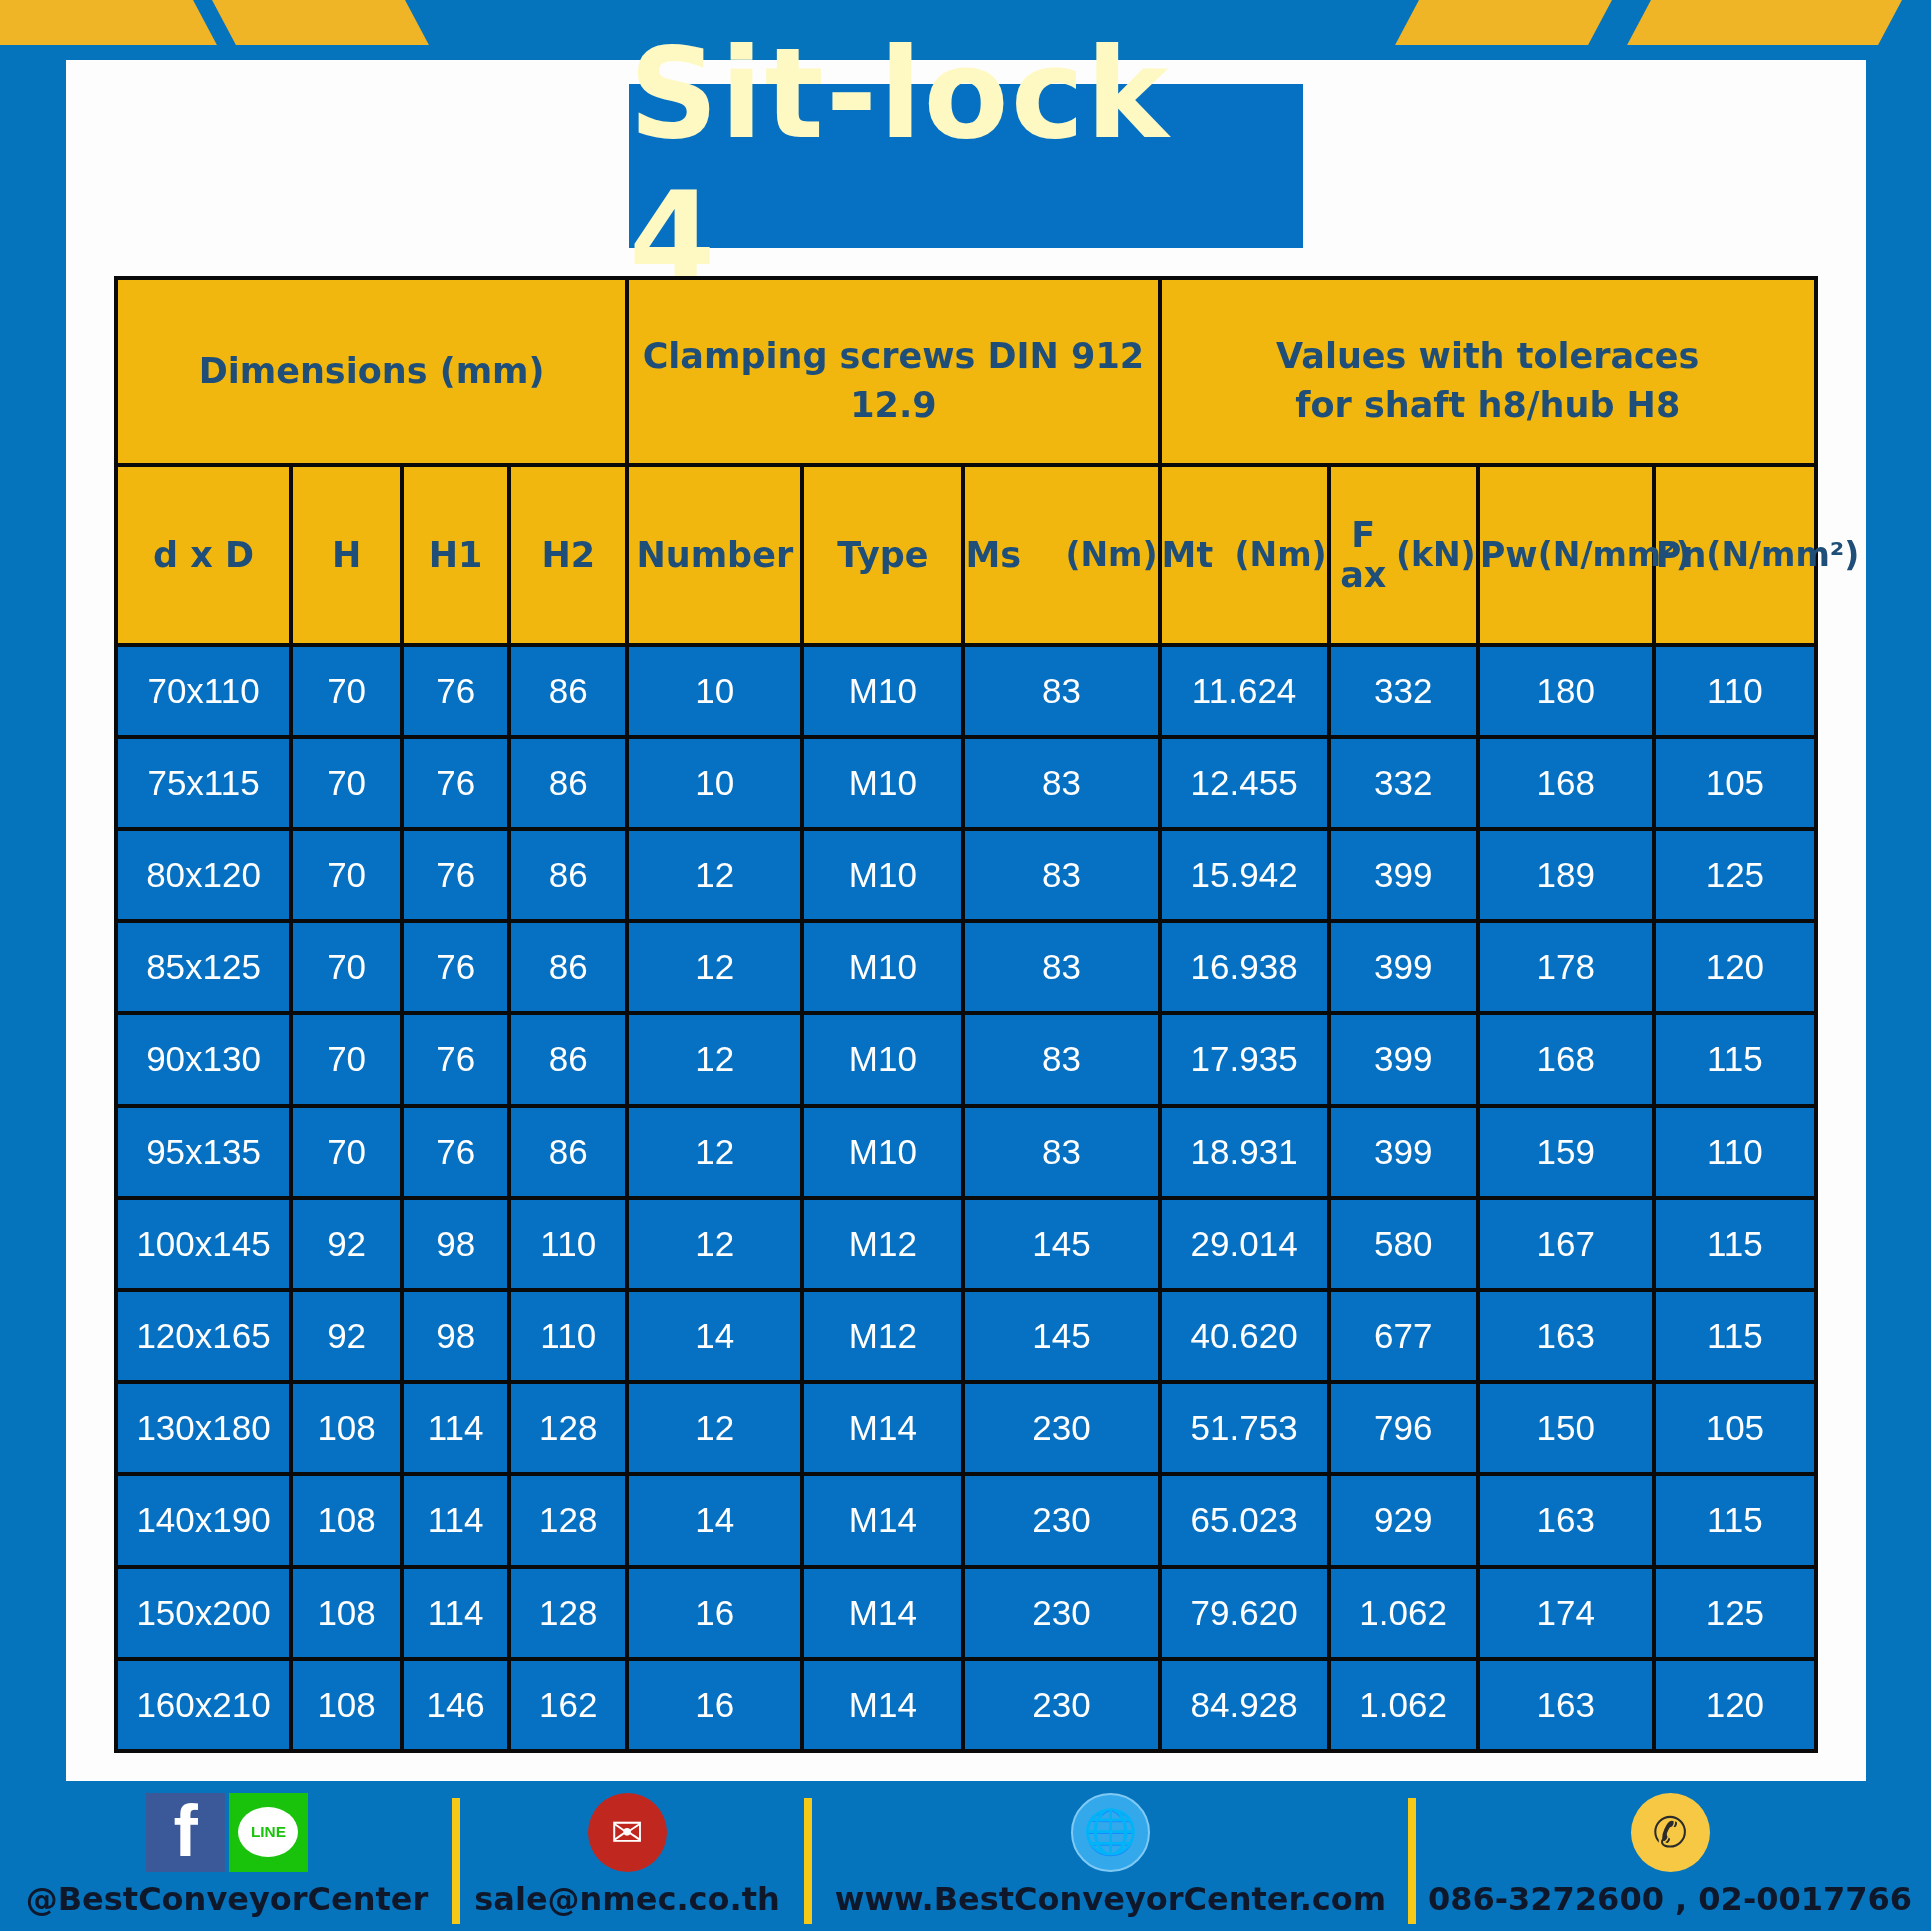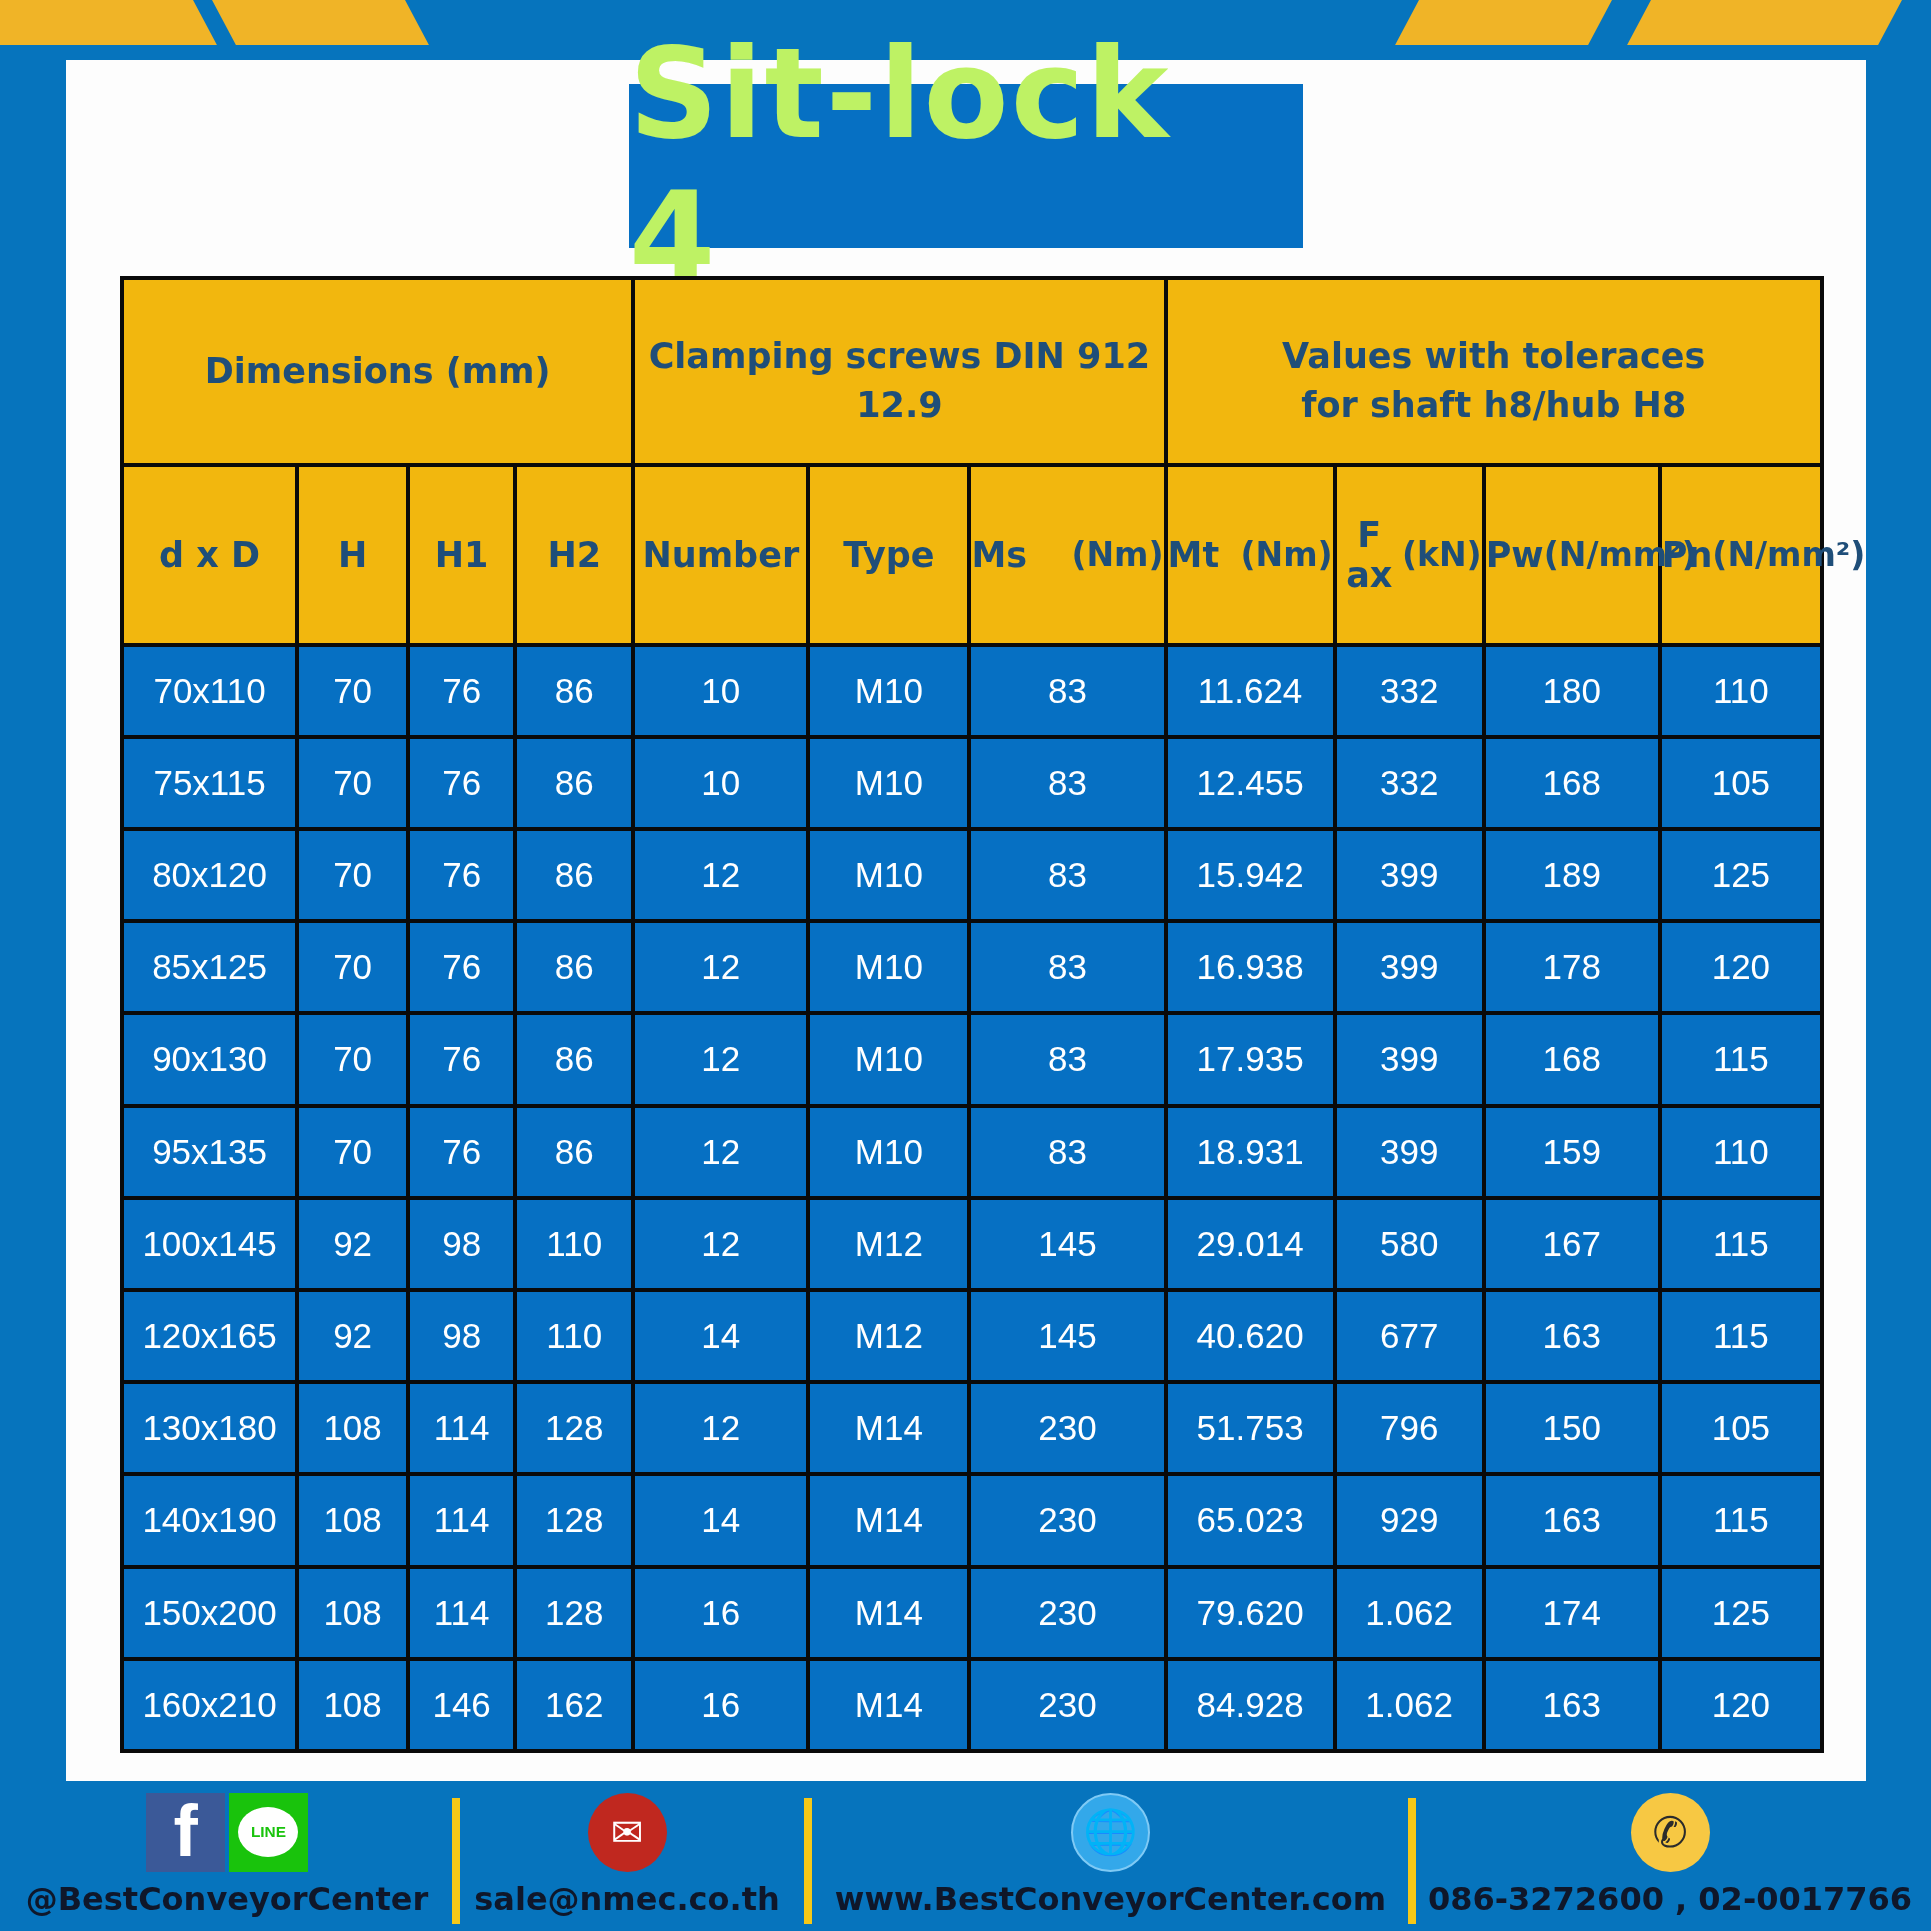--- a/index.html
+++ b/index.html
@@ -20,26 +20,26 @@
   .panel {
     position: absolute; left: 66px; top: 60px; width: 1800px; height: 1721px;
     background: #fdfdfd;
   }
   .title-box {
     position: absolute; left: 629px; top: 84px; width: 674px; height: 164px;
     background: #0670c3;
     display: flex; align-items: center; justify-content: center;
   }
   .title-box span {
-    color: #bef264; font-weight: bold; font-size: 124px; letter-spacing: 1.9px;
+    color: #fef9c3; font-weight: bold; font-size: 124px; letter-spacing: 1.9px;
     font-family: "DejaVu Sans", sans-serif;
   }
 
   table.spec {
-    position: absolute; left: 120px; top: 276px; width: 1704px; height: 1477px;
+    position: absolute; left: 114px; top: 276px; width: 1704px; height: 1477px;
     border-collapse: collapse; table-layout: fixed;
     border: 4.8px solid #0a0a0a;
   }
   table.spec td, table.spec th {
     border: 4.8px solid #0a0a0a; text-align: center; padding: 0;
   }
   .hdr {
     background: #f2b70e; color: #1f4e79; font-weight: bold;
     font-family: "DejaVu Sans", sans-serif;
   }

